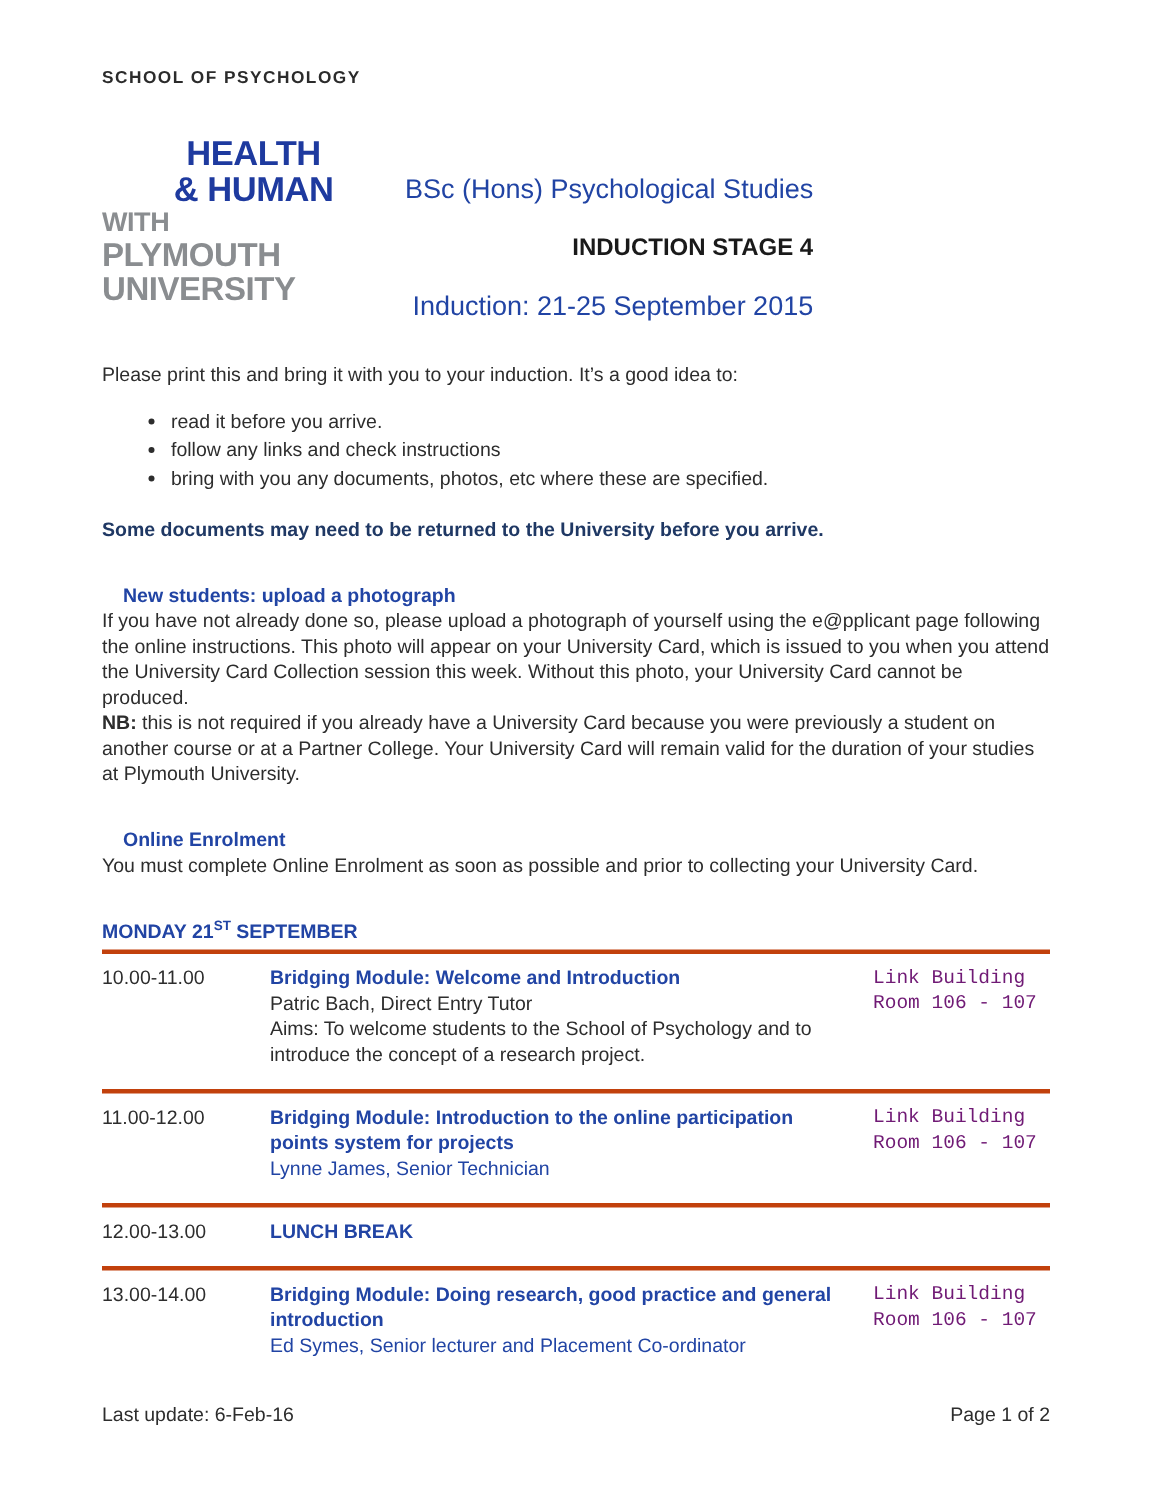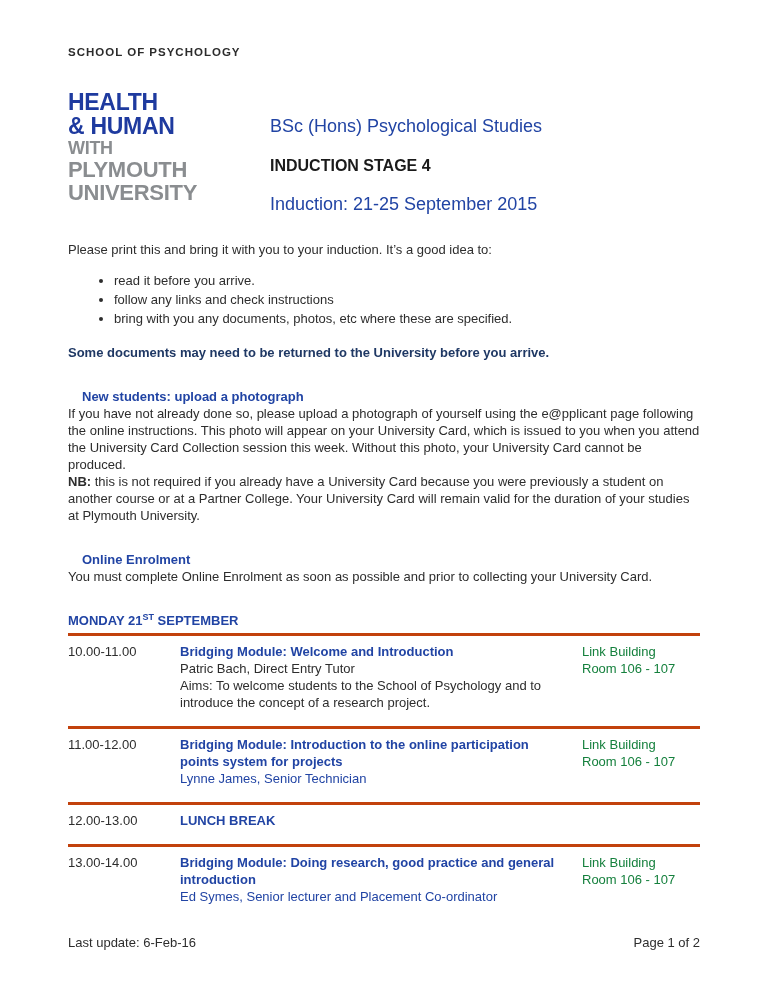--- a/index.html
+++ b/index.html
@@ -27,26 +27,27 @@
     display: flex;
     margin-top: 32px;
   }
   .logo { width: 202px; }
   .logo-blue div {
     font-size: 23px;
     font-weight: 700;
     line-height: 24px;
     letter-spacing: -0.3px;
     color: #1e3a9f;
+    text-align: center;
   }
   .logo-gray div { color: #8a8d90; font-weight: 700; letter-spacing: -0.3px; }
   .logo-with { font-size: 18px; line-height: 20px; }
   .logo-plymouth { font-size: 22px; line-height: 23px; }
   .logo-university { font-size: 22px; line-height: 23px; }
-  .title-block { padding-top: 26px; }
+  .title-block { padding-top: 26px; text-align: right; }
   .course-title { font-size: 18px; color: #2144a4; }
   .stage-title { font-size: 16px; font-weight: 700; color: #1a1a1a; margin-top: 20px; }
   .dates-title { font-size: 18px; color: #2144a4; margin-top: 19px; }
   .intro { margin-top: 26px; font-size: 13px; line-height: 17px; }
   .bullets { margin: 14px 0 0 0; padding-left: 46px; }
   .bullets li { font-size: 13px; line-height: 17px; margin: 2px 0; }
   .warning {
     margin-top: 15px;
     font-size: 13px;
     line-height: 17px;
@@ -73,21 +74,21 @@
   .day-heading sup { font-size: 9px; }
   .srow {
     display: flex;
     border-top: 3px solid #c2410c;
     padding: 7px 0 15px 0;
     font-size: 13px;
     line-height: 17px;
   }
   .srow .time { width: 112px; flex: 0 0 112px; color: #2d2d2d; }
   .srow .main { flex: 1 1 auto; padding-right: 18px; }
-  .srow .loc { width: 118px; flex: 0 0 118px; color: #15803d; }
+  .srow .loc { width: 118px; flex: 0 0 118px; color: #701a75; font-family: Liberation Mono, monospace; }
   .stitle { font-weight: 700; color: #2144a4; }
   .presenter.dark { color: #2d2d2d; }
   .presenter.blue { color: #2144a4; }
   .sdetails { color: #2d2d2d; }
   .footer {
     margin-top: auto;
     display: flex;
     justify-content: space-between;
     font-size: 13px;
     color: #2d2d2d;

